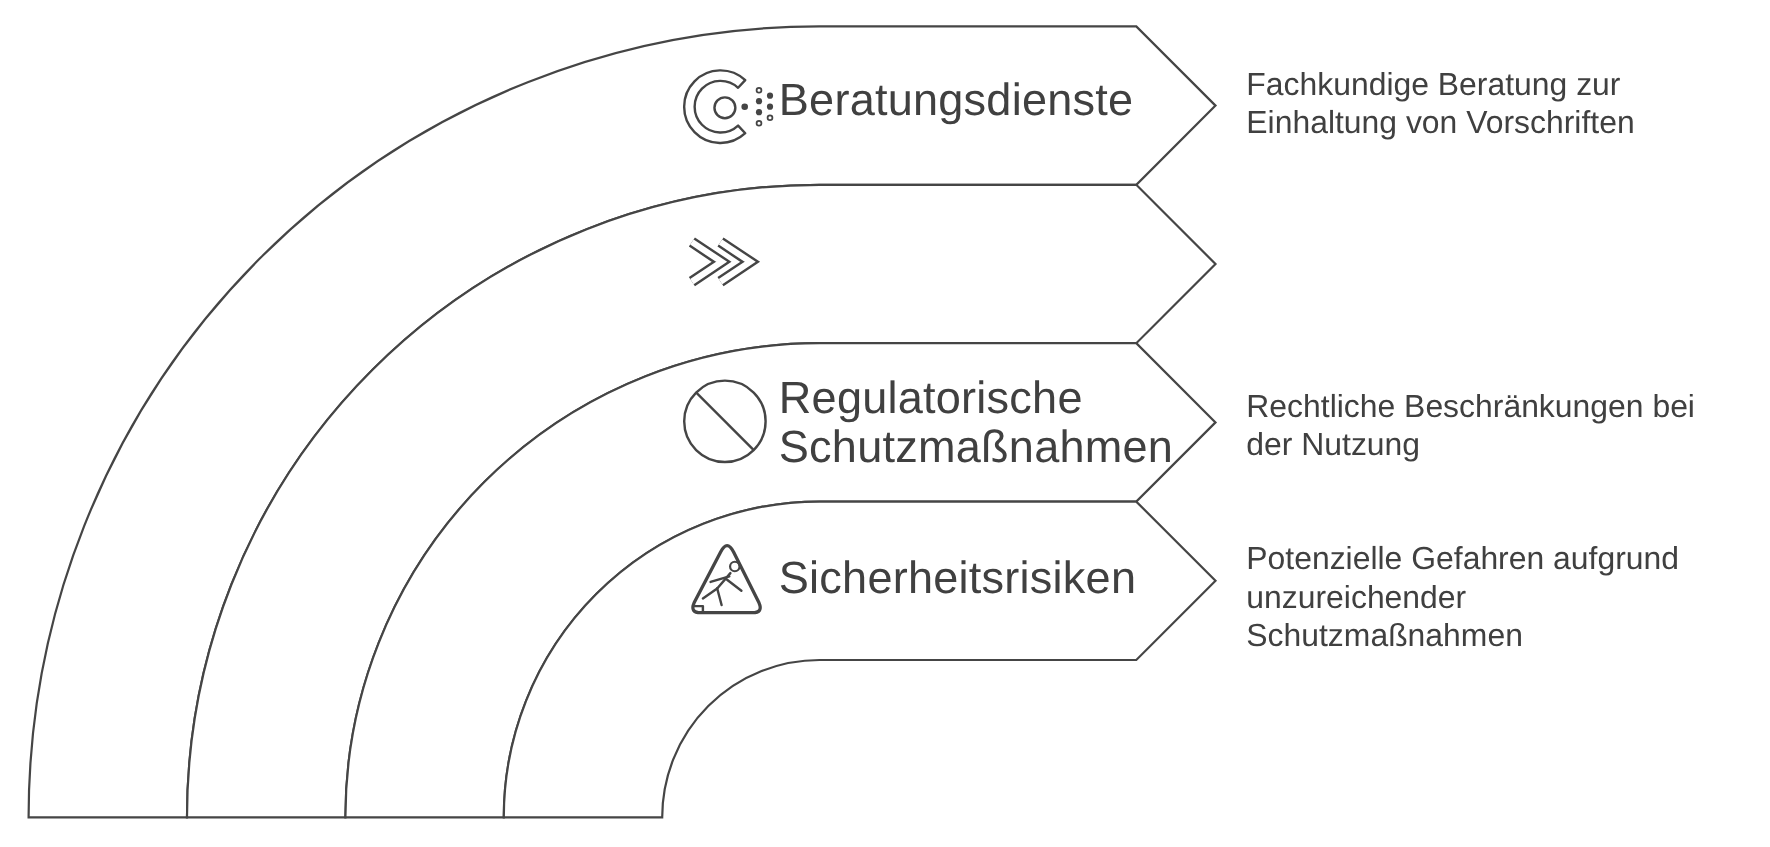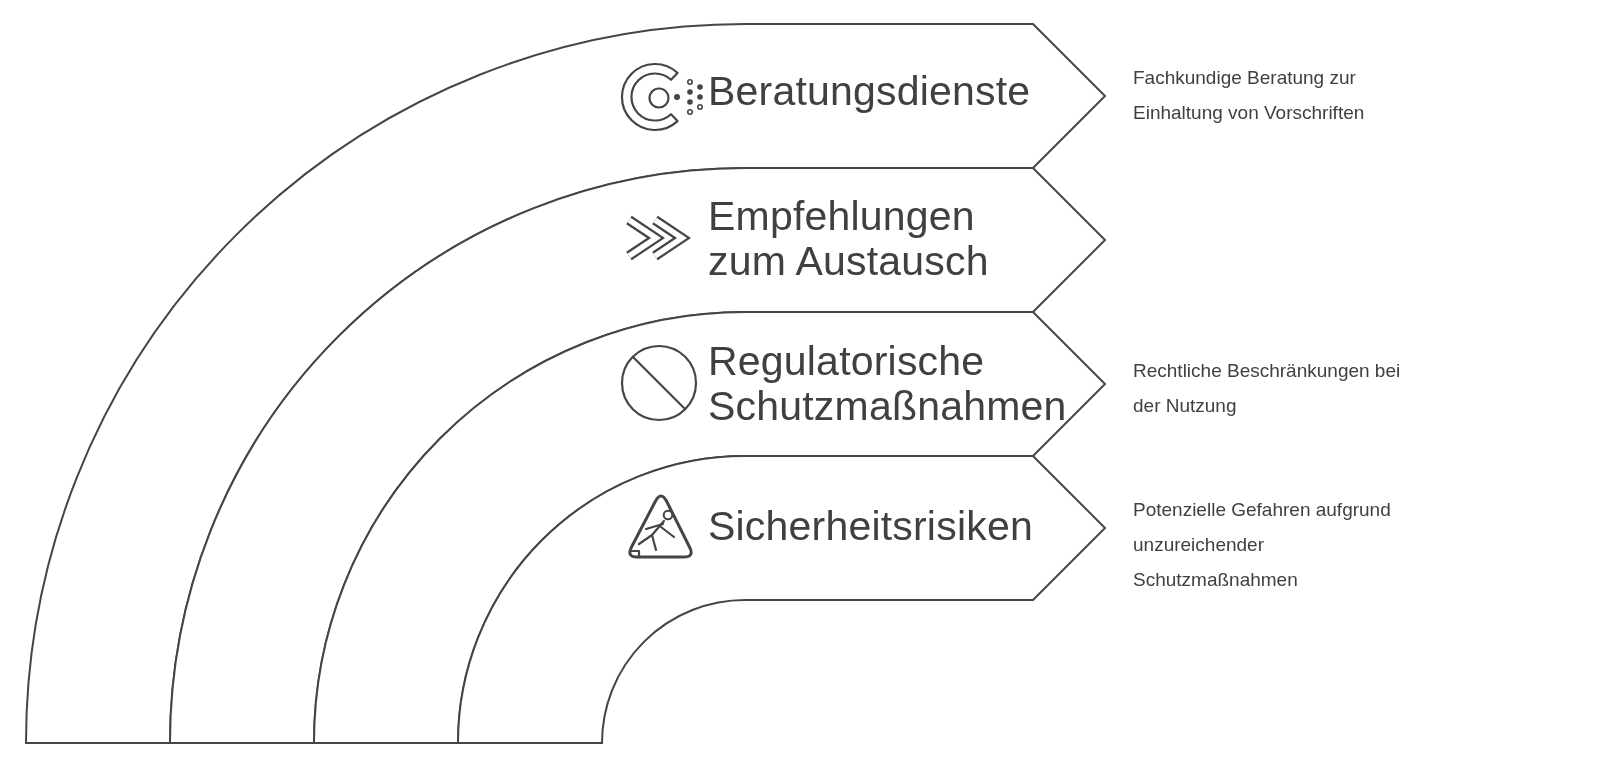--- a/index.html
+++ b/index.html
@@ -20,21 +20,21 @@
     font-size: 41px;
     line-height: 45px;
     color: #404040;
     letter-spacing: 0.2px;
   }
   .band-desc {
     position: absolute;
     left: 1133px;
     transform: translateY(-50%);
     white-space: pre-line;
-    font-size: 19px;
+    font-size: 29px;
     line-height: 35px;
     color: #404040;
   }
 </style>
 </head>
 <body>
 
 <div class="stage">
 
   <svg width="1609" height="770" viewBox="0 0 1609 770">
@@ -75,22 +75,20 @@
       <path d="M 664 521 L 652 535" stroke-width="2.2"></path>
       <path d="M 663 524 L 646 529" stroke-width="2.2"></path>
       <path d="M 661 527 L 674 537" stroke-width="2.2"></path>
       <path d="M 652 535 L 639 544" stroke-width="2.2"></path>
       <path d="M 652 535 L 656 550" stroke-width="2.2"></path>
       <path d="M 630 551 L 639 551 L 639 557" stroke-width="2.2" fill="none"></path>
     </g>
   </svg>
 
   <div class="band-label" style="top:91px">Beratungsdienste</div>
-  <div class="band-label" style="top:239px">Empfehlungen
-zum Austausch</div>
   <div class="band-label" style="top:384px">Regulatorische
 Schutzmaßnahmen</div>
   <div class="band-label" style="top:526px">Sicherheitsrisiken</div>
 
   <div class="band-desc" style="top:95px">Fachkundige Beratung zur
 Einhaltung von Vorschriften</div>
   <div class="band-desc" style="top:388px">Rechtliche Beschränkungen bei
 der Nutzung</div>
   <div class="band-desc" style="top:544px">Potenzielle Gefahren aufgrund
 unzureichender

